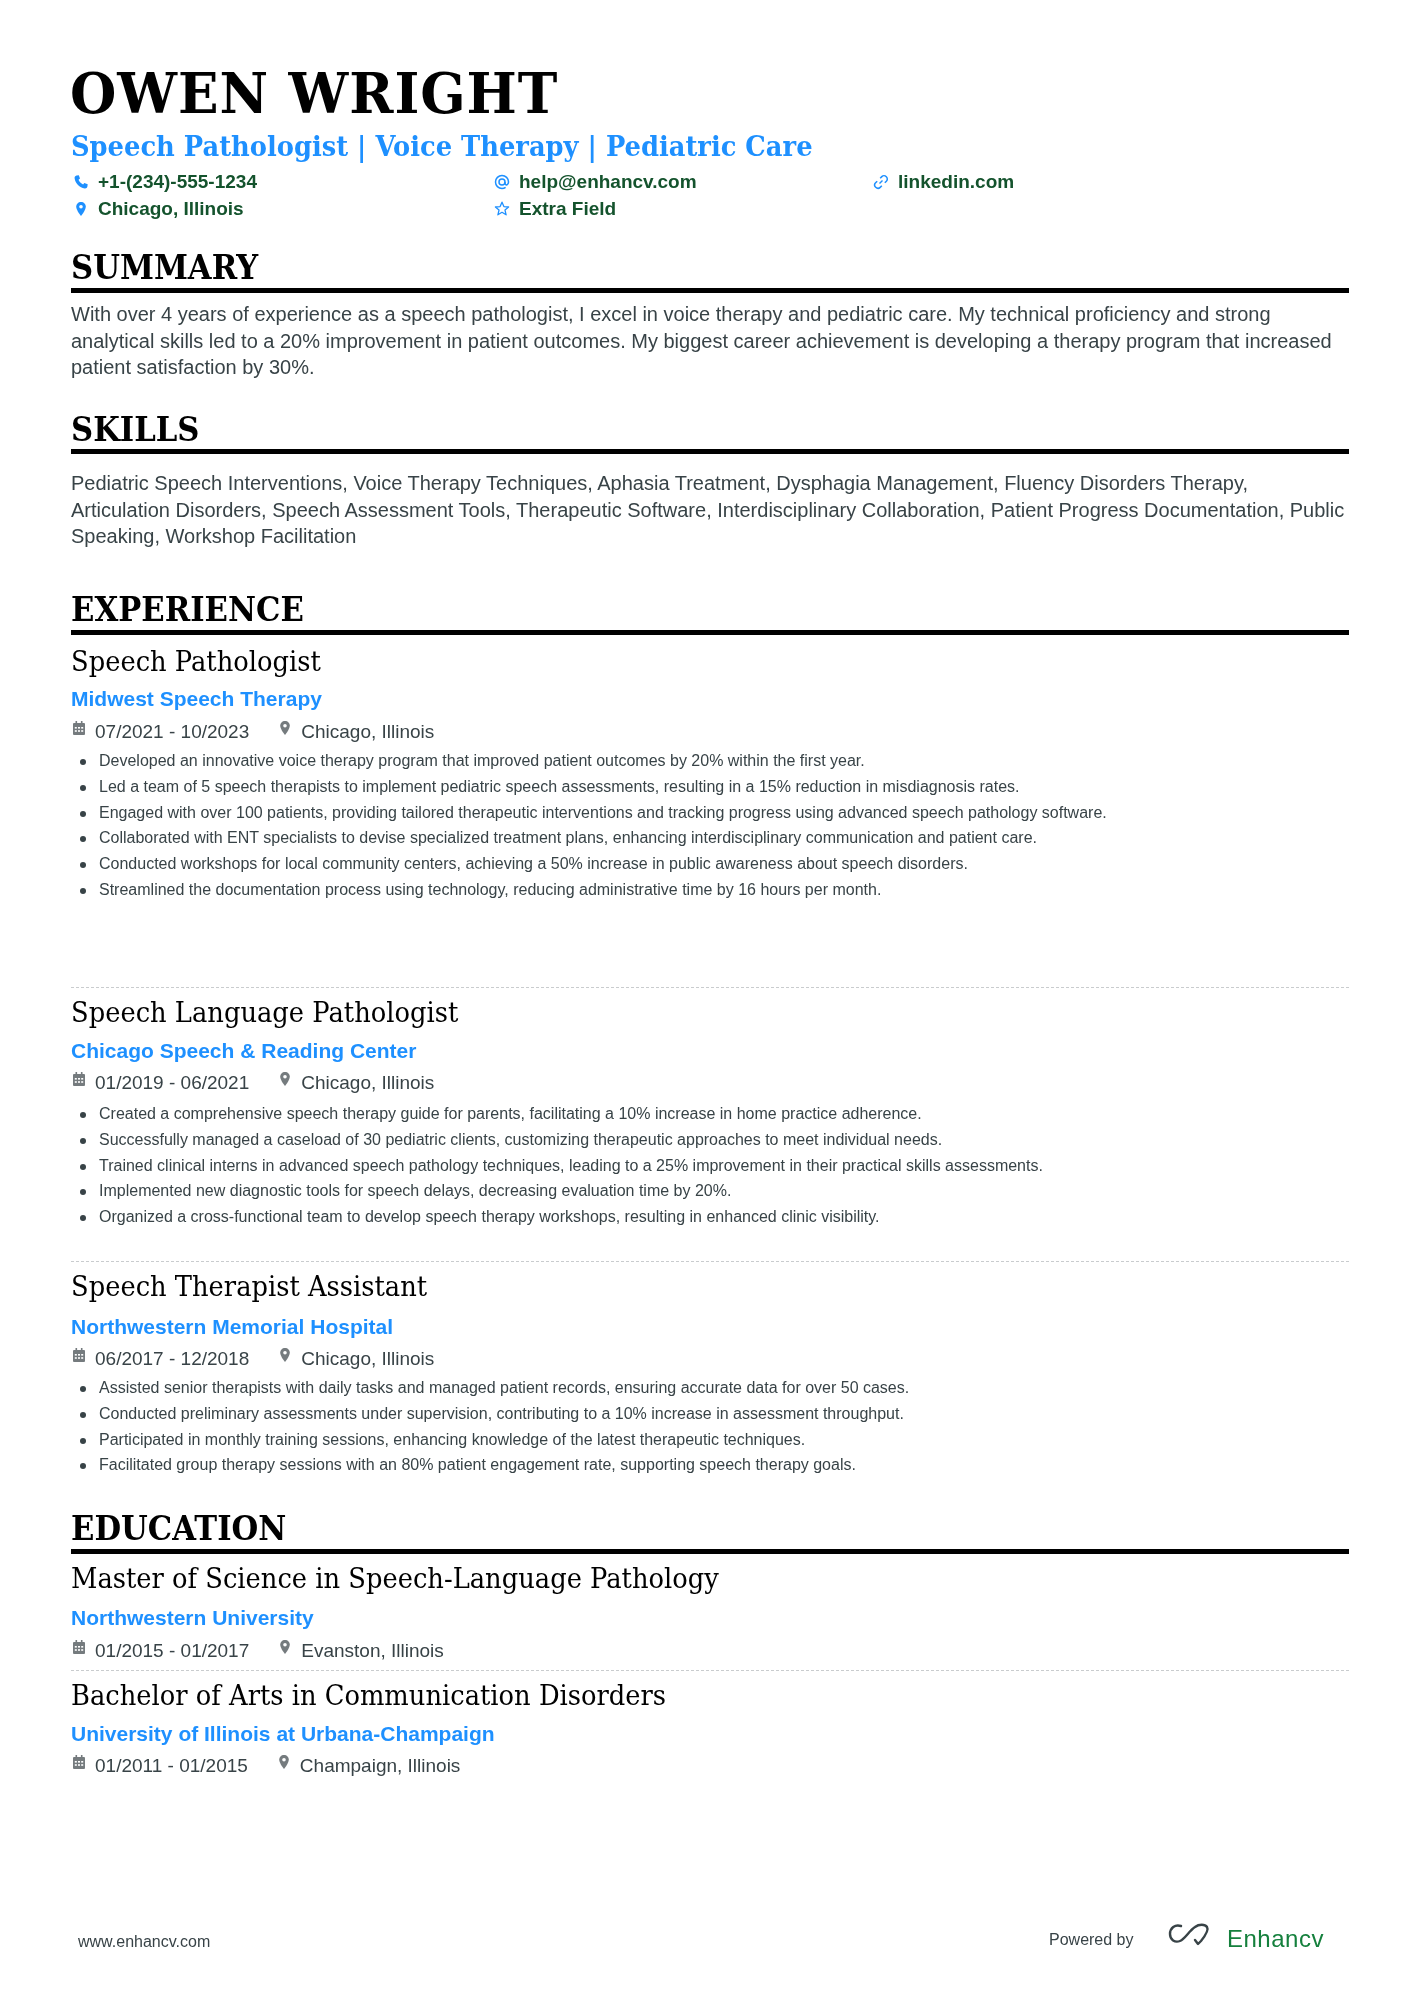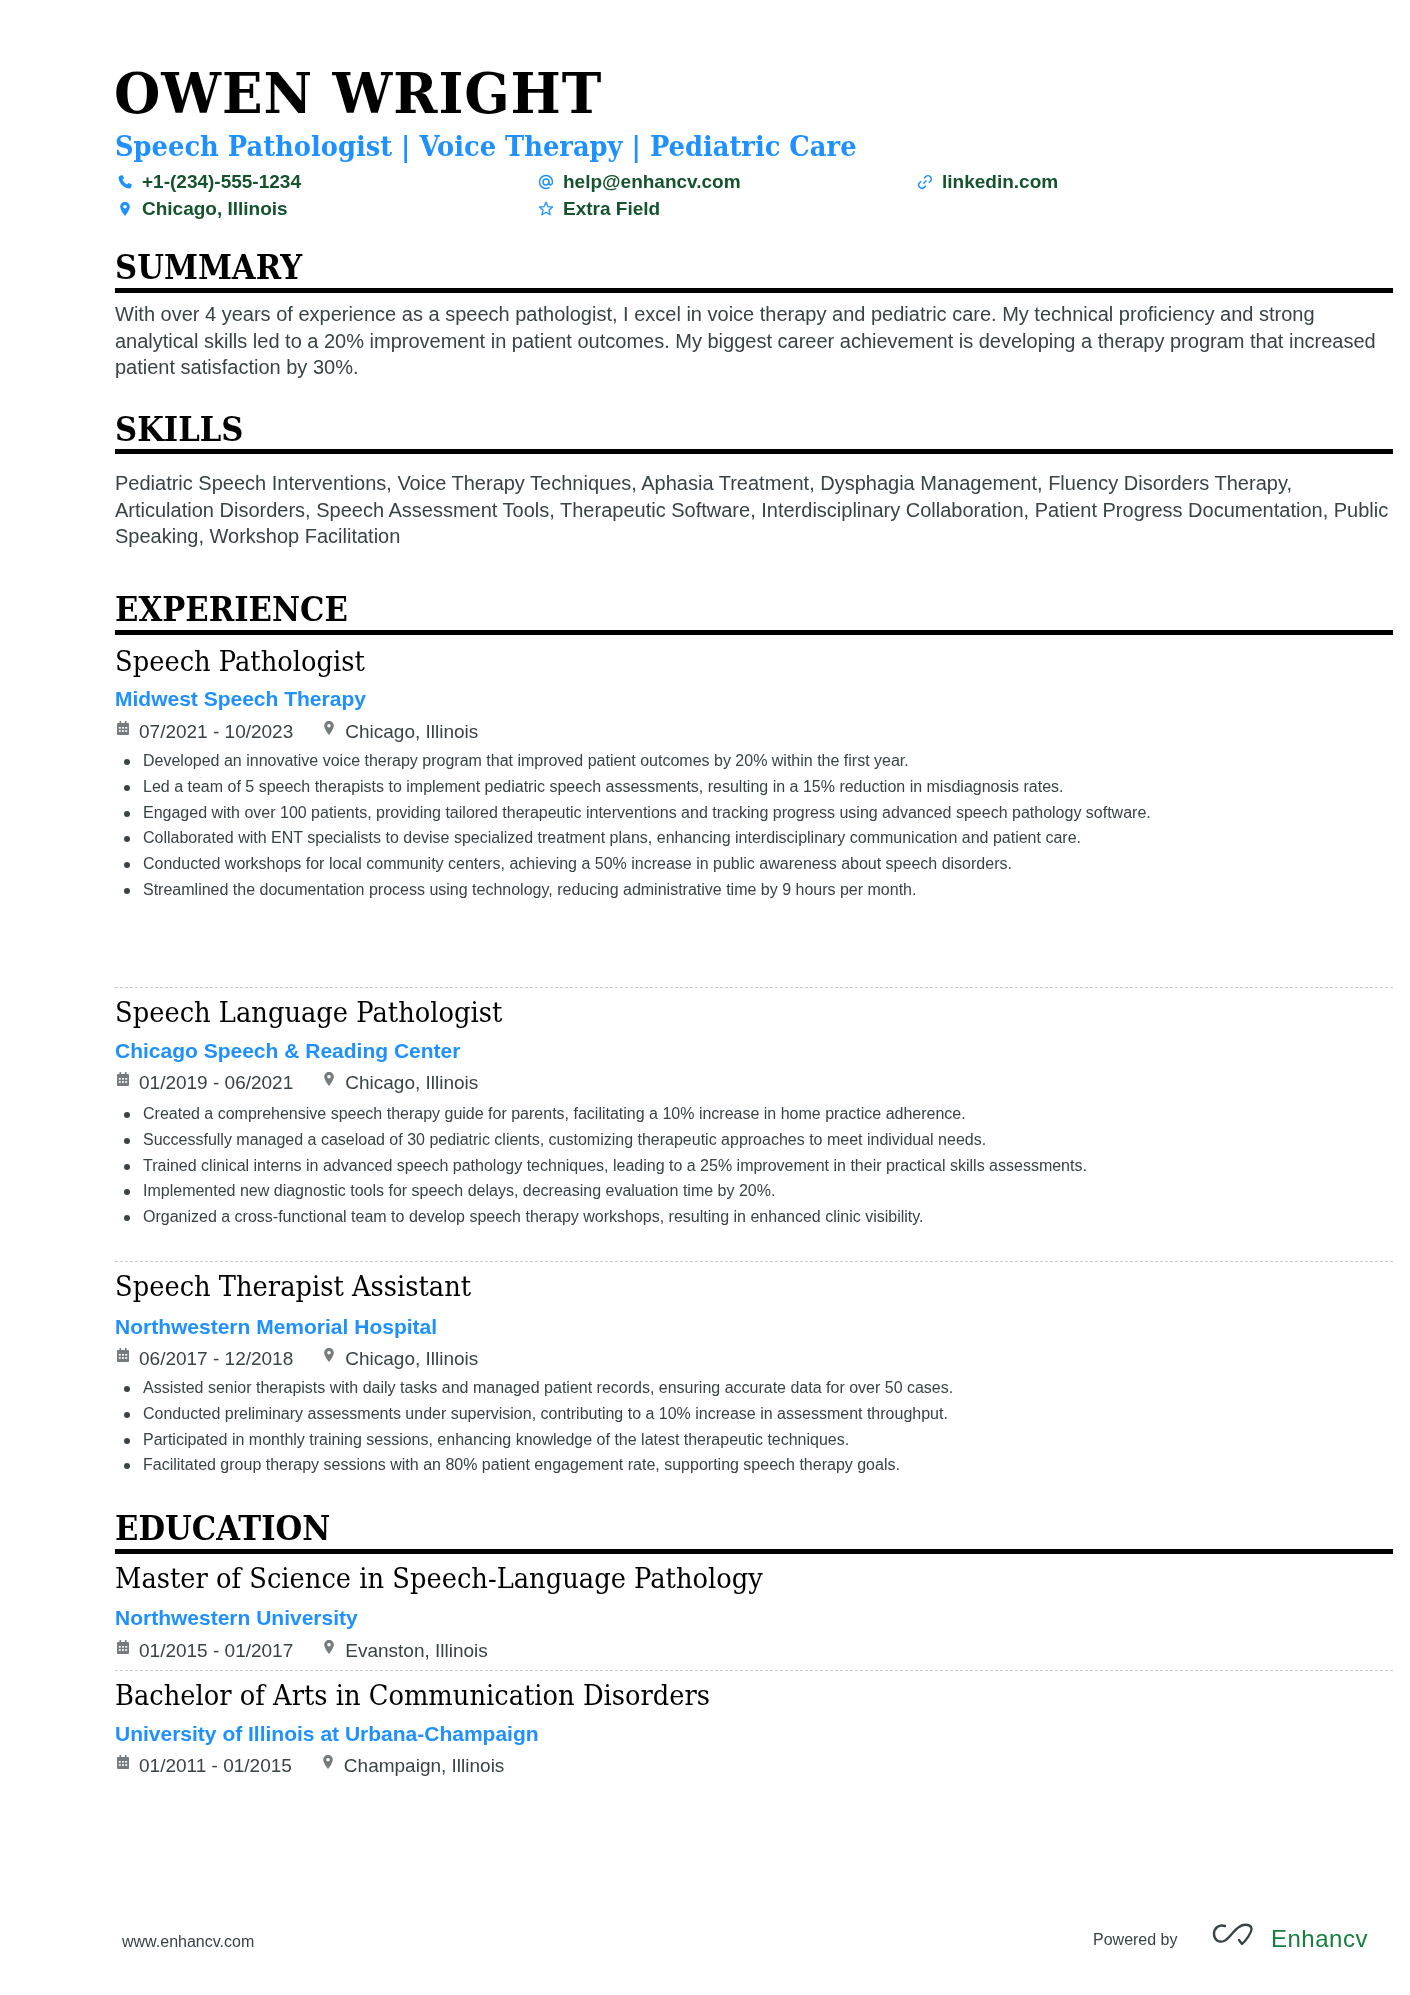--- a/index.html
+++ b/index.html
@@ -1,18 +1,18 @@
 <!DOCTYPE html>
 <html><head>
 <meta charset="utf-8">
 <style>
   * { box-sizing: border-box; margin: 0; padding: 0; }
   html, body { width: 1410px; height: 1995px; background: #ffffff; overflow: hidden; }
   body { position: relative; font-family: "Liberation Sans", "DejaVu Sans", sans-serif; color: #384347; }
-  .page { position: absolute; left: 0; top: 0; width: 1264px; height: 1995px; margin-left: 44px; }
+  .page { position: absolute; left: 0; top: 0; width: 1264px; height: 1995px; }
 
   .name {
     position: absolute; left: 70px; top: 58px;
     font-family: "DejaVu Serif", serif; font-weight: bold;
     font-size: 56px; line-height: 70px; color: #000; letter-spacing: 1px;
     transform: scaleX(0.95); transform-origin: left;
   }
   .headline {
     position: absolute; left: 71px; top: 128px;
     font-family: "DejaVu Serif", serif; font-weight: bold;
@@ -163,21 +163,21 @@
           </svg>
       </span>
       <span>Chicago, Illinois</span>
     </div>
     <ul class="bullets" style="top:748px;">
       <li>Developed an innovative voice therapy program that improved patient outcomes by 20% within the first year.</li>
       <li>Led a team of 5 speech therapists to implement pediatric speech assessments, resulting in a 15% reduction in misdiagnosis rates.</li>
       <li>Engaged with over 100 patients, providing tailored therapeutic interventions and tracking progress using advanced speech pathology software.</li>
       <li>Collaborated with ENT specialists to devise specialized treatment plans, enhancing interdisciplinary communication and patient care.</li>
       <li>Conducted workshops for local community centers, achieving a 50% increase in public awareness about speech disorders.</li>
-      <li>Streamlined the documentation process using technology, reducing administrative time by 9 hours per month.</li>
+      <li>Streamlined the documentation process using technology, reducing administrative time by 16 hours per month.</li>
     </ul>
   </div>
   <div class="dash" style="top:987px;"></div>
 
   <div>
     <div class="job-title" style="top:996px;">Speech Language Pathologist</div>
     <div class="company" style="top:1038px;">Chicago Speech &amp; Reading Center</div>
     <div class="meta" style="top:1071px;">
       <span class="m-ic">
         <svg viewBox="0 0 16 16">

